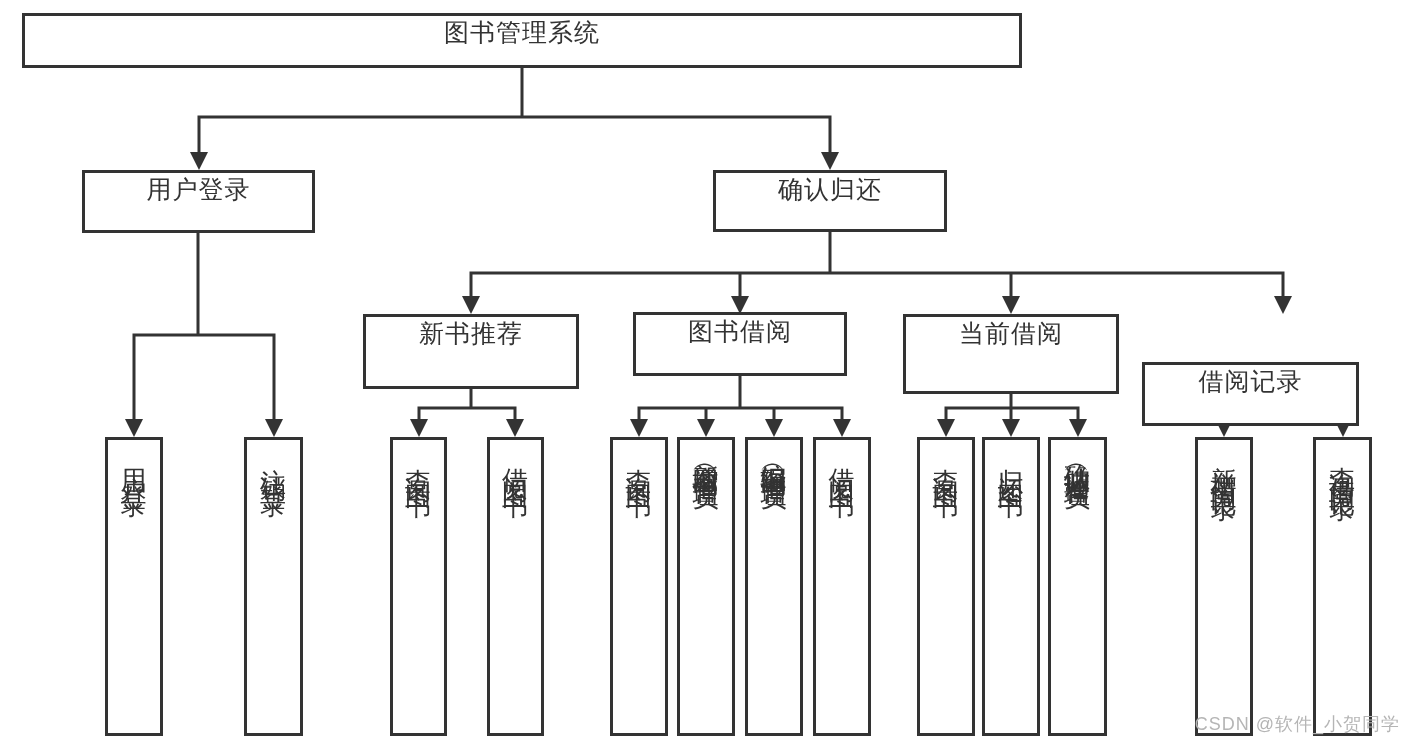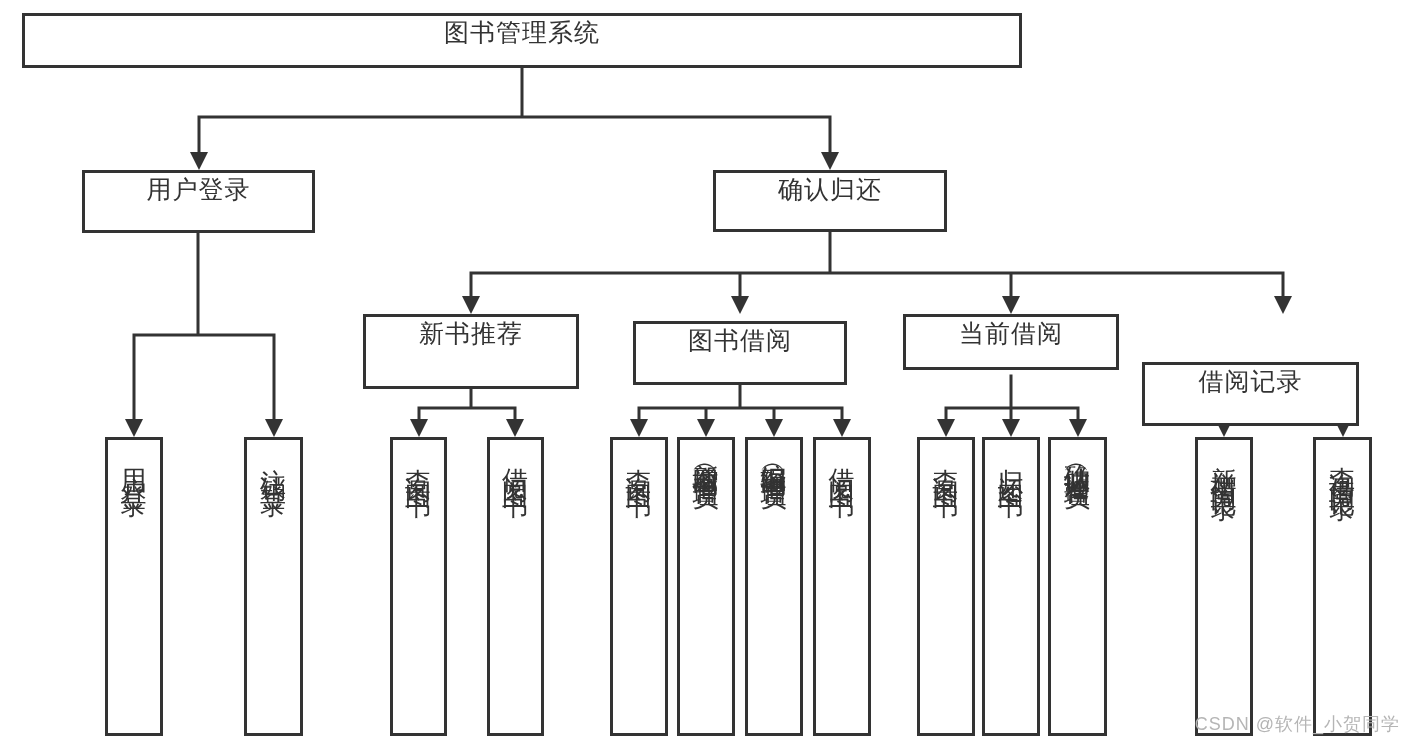--- a/index.html
+++ b/index.html
@@ -124,24 +124,24 @@
   <div class="box h-box" style="left:82px; top:170px; width:233px; height:63px;">
     <span>用户登录</span>
   </div>
   <div class="box h-box" style="left:713px; top:170px; width:234px; height:62px;">
     <span>确认归还</span>
   </div>
 
   <div class="box h-box" style="left:363px; top:314px; width:216px; height:75px;">
     <span>新书推荐</span>
   </div>
-  <div class="box h-box" style="left:633px; top:321px; width:214px; height:64px;">
+  <div class="box h-box" style="left:633px; top:312px; width:214px; height:64px;">
     <span>图书借阅</span>
   </div>
-  <div class="box h-box" style="left:903px; top:314px; width:216px; height:56px;">
+  <div class="box h-box" style="left:903px; top:314px; width:216px; height:80px;">
     <span>当前借阅</span>
   </div>
   <div class="box h-box" style="left:1142px; top:314px; width:217px; height:64px;margin-top:48px;">
     <span>借阅记录</span>
   </div>
 
   <div class="box v-box" style="left:105px; top:437px; width:58px; height:299px;">
     <span class="ls-wide">用户登录</span>
   </div>
   <div class="box v-box" style="left:244px; top:437px; width:59px; height:299px;">

